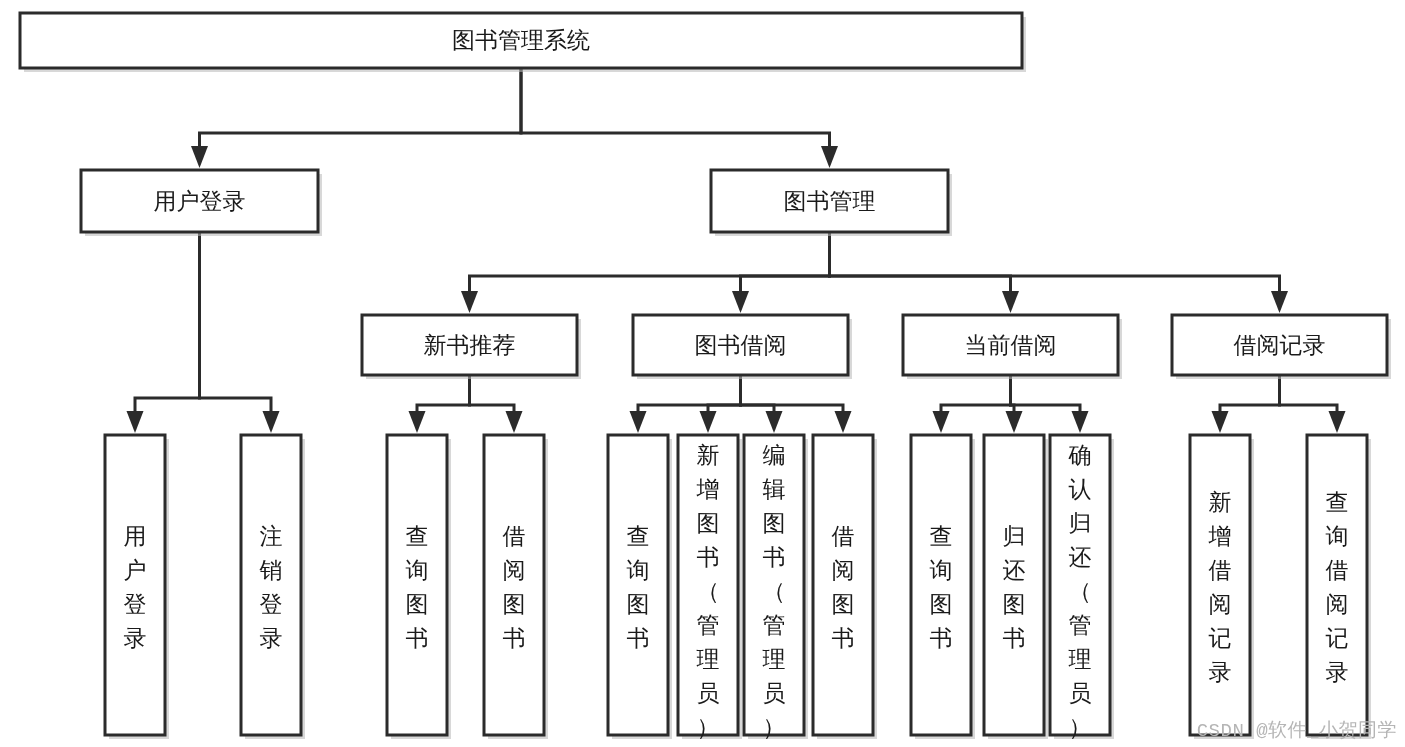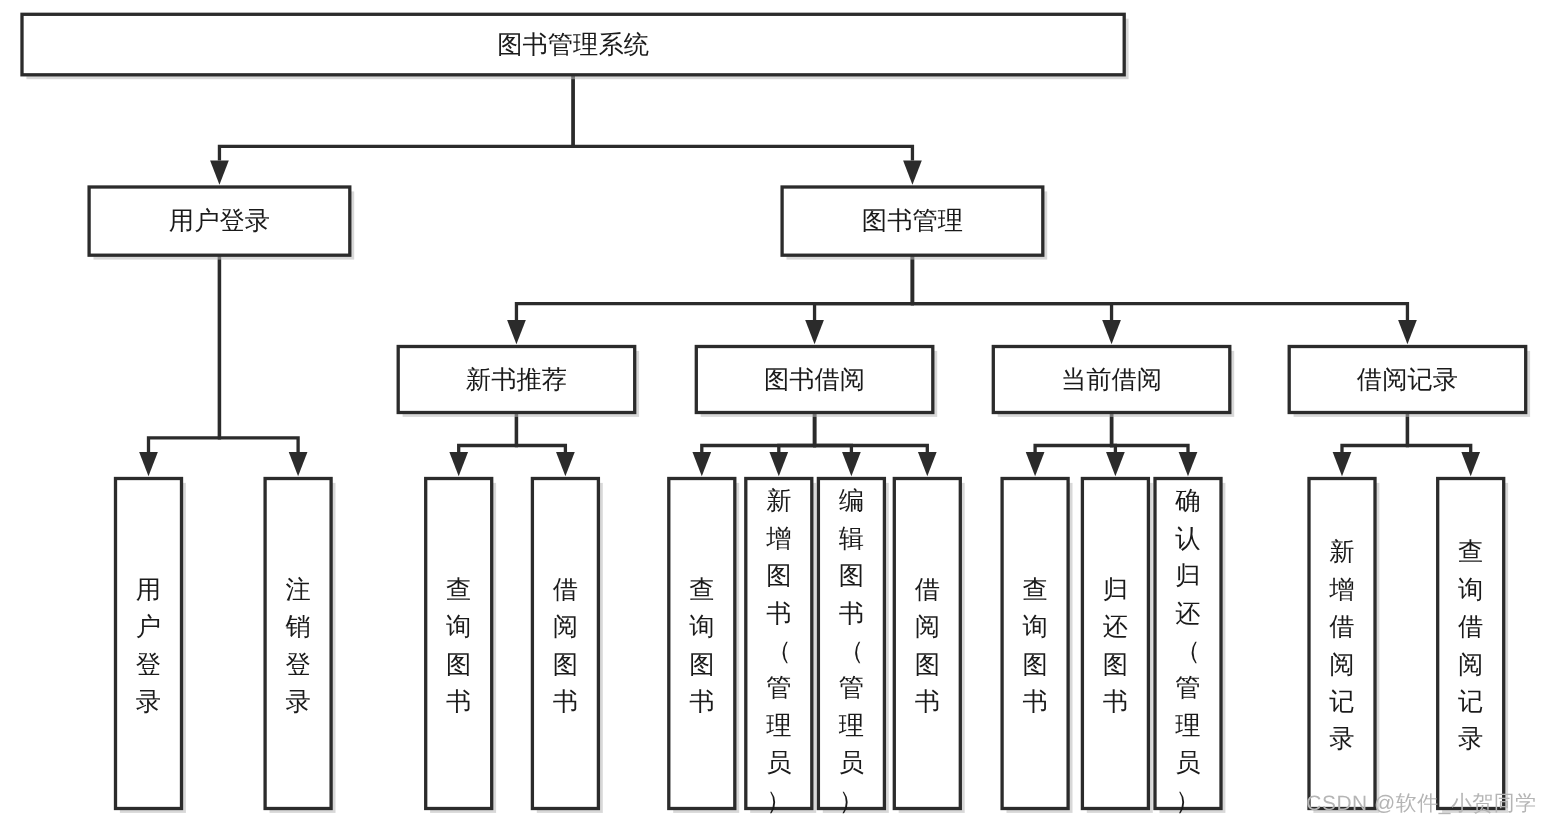--- a/index.html
+++ b/index.html
@@ -58,21 +58,21 @@
   .node-label-v {
     font-family: "DejaVu Sans", "Liberation Sans", sans-serif;
     font-size: 23px;
     fill: #1a1a1a;
     text-anchor: middle;
   }
   .watermark-text {
     position: absolute;
     right: 8px;
     bottom: 4px;
-    font-family: Liberation Sans, sans-serif;
+    font-family: Liberation Mono, monospace;
     font-size: 19px;
     color: #b5b5b5;
     white-space: nowrap;
     letter-spacing: 0.5px;
     user-select: none;
   }
 </style>
 </head>
 <body>
 

